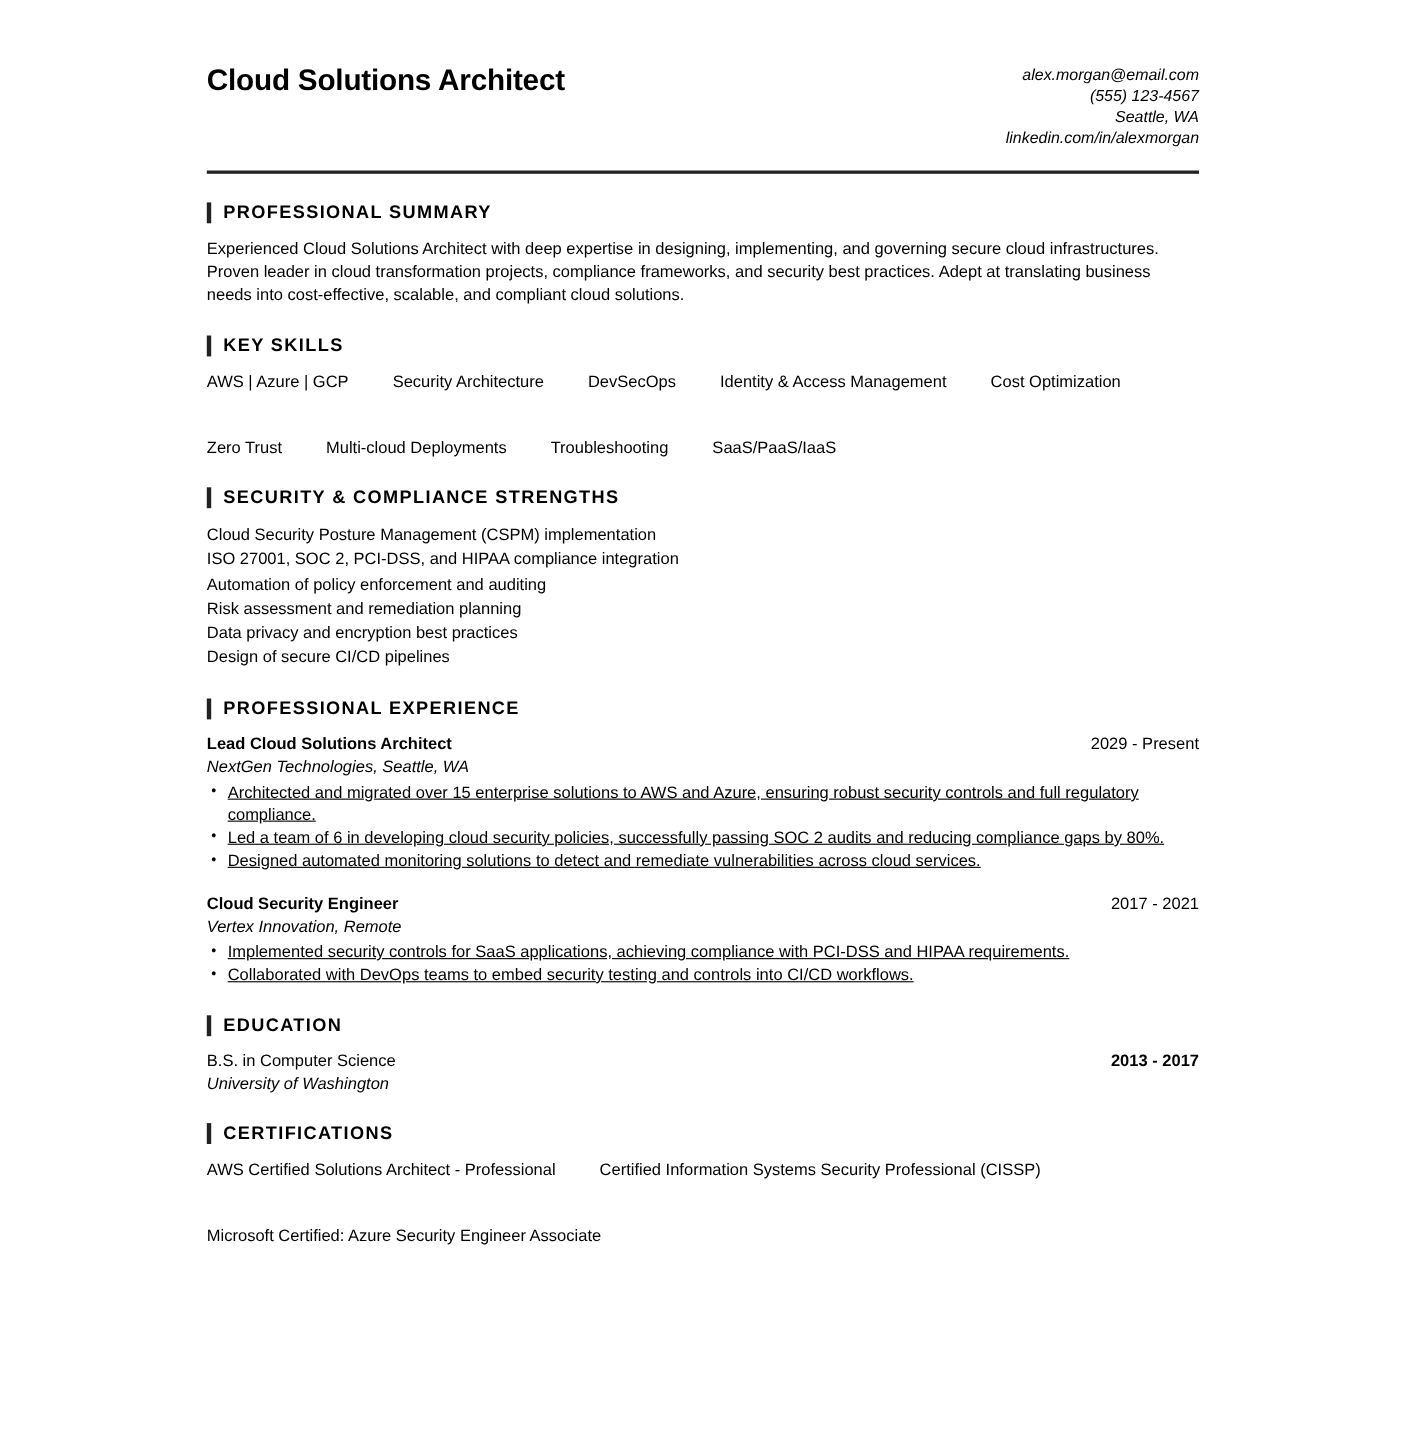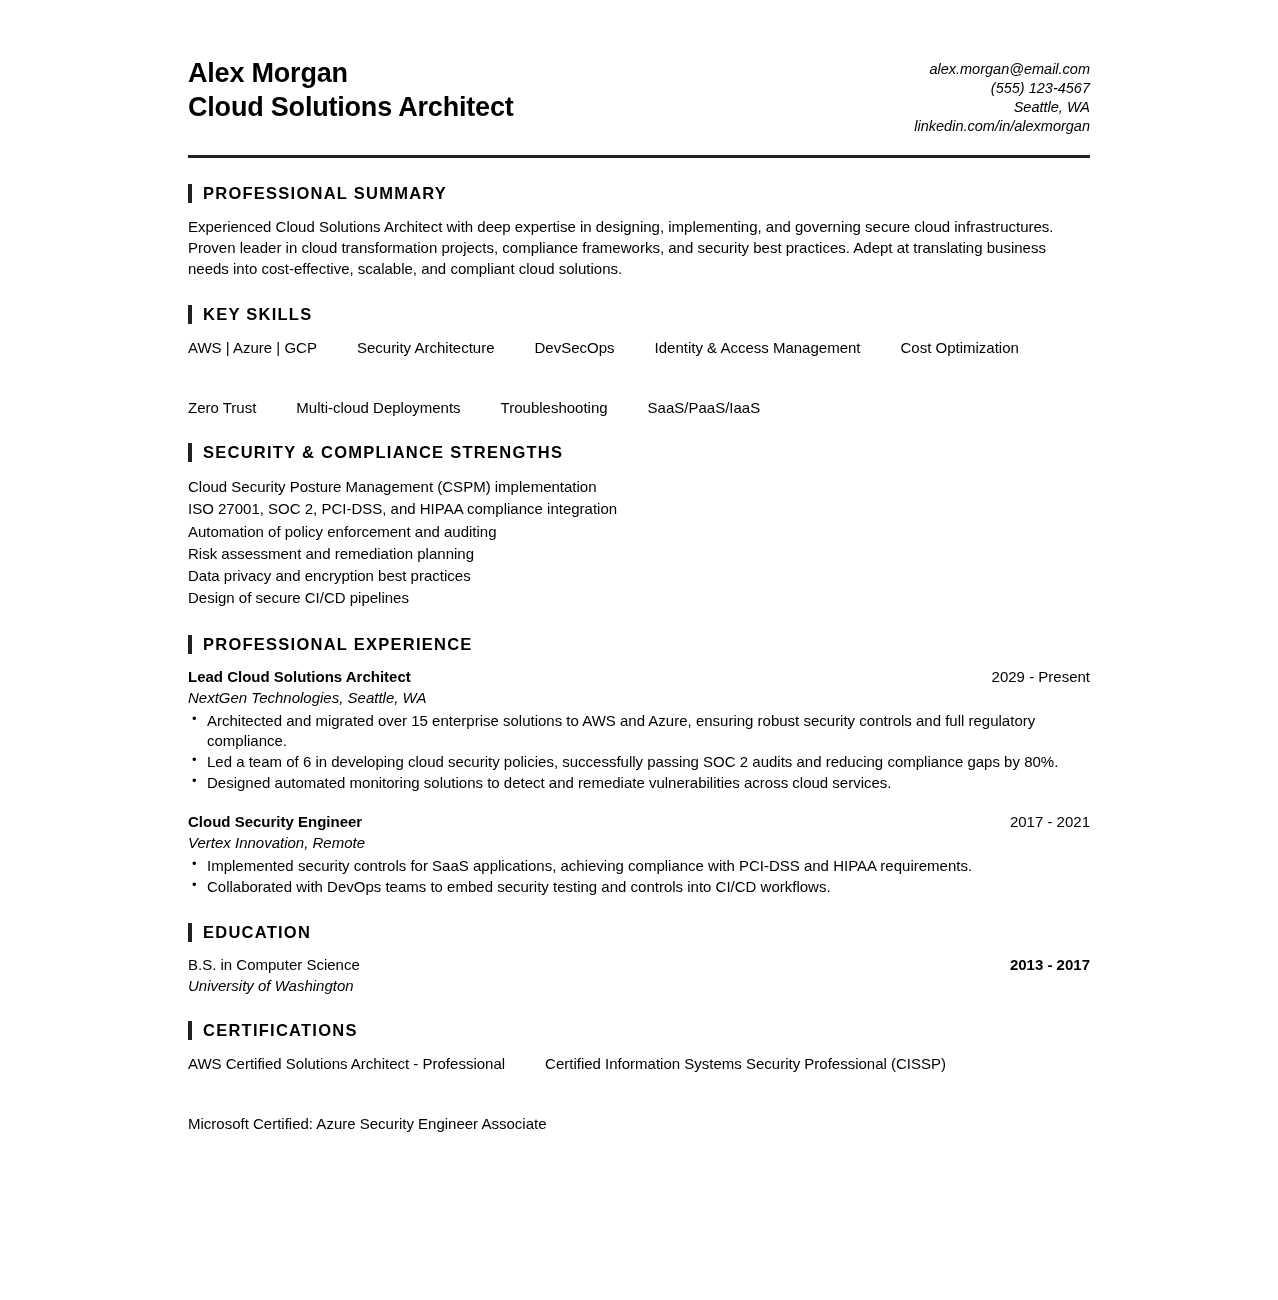--- a/index.html
+++ b/index.html
@@ -125,20 +125,21 @@
     font-style: italic;
     line-height: 1.3;
     margin-top: 2px;
   }
   .bullets {
     list-style: none;
     margin: 3px 0 0 0;
     padding: 0;
     font-size: 15px;
     line-height: 1.33;
+    text-decoration: underline;
   }
   .bullets li {
     position: relative;
     padding-left: 19px;
     margin-top: 1px;
   }
   .bullets li::before {
     content: "\2022";
     position: absolute;
     left: 4px;
@@ -157,21 +158,20 @@
   .edu-school { font-size: 15px; font-style: italic; line-height: 1.3; margin-top: 1px; }
 </style>
 </head>
 <body>
 
 <div class="page">
   <div class="content">
 
     <div class="header">
       <div class="identity">
-        <div class="name">Alex Morgan</div>
         <div class="headline">Cloud Solutions Architect</div>
       </div>
       <div class="contact">
         <div>alex.morgan@email.com</div>
         <div>(555) 123-4567</div>
         <div>Seattle, WA</div>
         <div>linkedin.com/in/alexmorgan</div>
       </div>
     </div>
     <div class="header-rule"></div>

